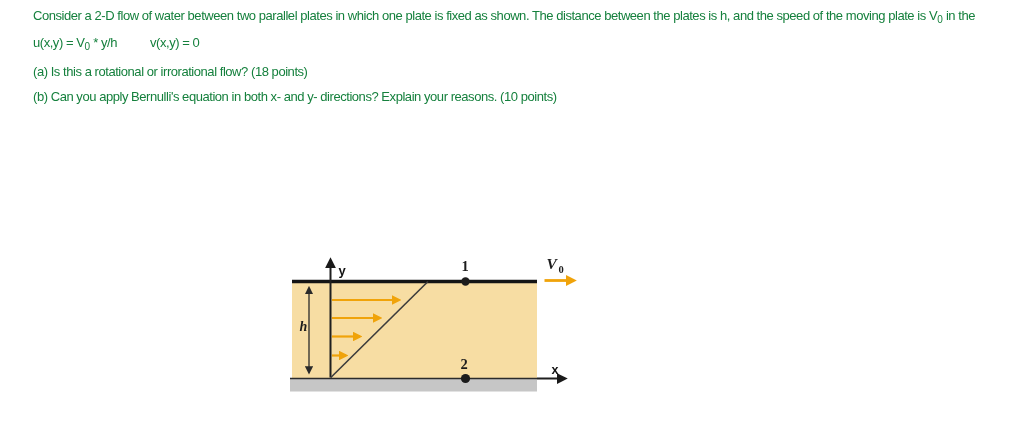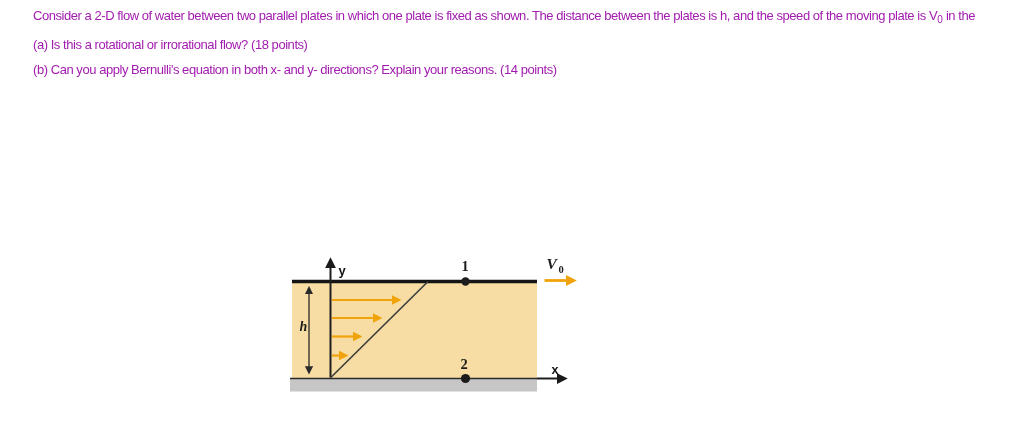--- a/index.html
+++ b/index.html
@@ -9,21 +9,21 @@
     overflow: hidden;
     position: relative;
   }
   .doc {
     position: absolute;
     left: 33px; top: 7px;
     width: 988px;
     font-family: "Liberation Sans", sans-serif;
     font-size: 13px;
     letter-spacing: -0.45px;
-    color: #a21caf;
+    color: #15803d;
     line-height: 17.5px;
   }
   .tline { white-space: nowrap; }
   .sub {
     font-size: 10px;
     vertical-align: -2.5px;
     letter-spacing: 0;
   }
   .formula { margin-top: 6px; white-space: nowrap; }
   .v-eq { display: inline-block; margin-left: 33px; }
@@ -86,16 +86,19 @@
   <line x1="544.5" y1="280.5" x2="574" y2="280.5" stroke-width="2.8" marker-end="url(#mk-orange-big)" stroke="#f0a30a"></line>
   <text class="lbl-serif-i" x="546.5" y="269" font-size="15.5">V</text>
   <text class="lbl-serif" x="558.5" y="273" font-size="10.5">0</text>
 </svg>
 
 <div class="doc">
   <div class="para">
     <div class="tline"><span>Consider a 2-D flow of water between two parallel plates in which one plate is fixed as shown. The distance between the plates is h, and the speed of the moving plate is V</span><span class="sub">0</span><span> in the</span></div>
   </div>
 
+  <div class="formula">
+    <span><span>u(x,y) = V</span><span class="sub">0</span><span> * y/h</span></span><span class="v-eq">v(x,y) = 0</span>
+  </div>
 
   <div class="q">(a) Is this a rotational or irrorational flow? (18 points)</div>
-  <div class="q">(b) Can you apply Bernulli's equation in both x- and y- directions? Explain your reasons. (14 points)</div>
+  <div class="q">(b) Can you apply Bernulli's equation in both x- and y- directions? Explain your reasons. (10 points)</div>
 </div>
 
 </body></html>

